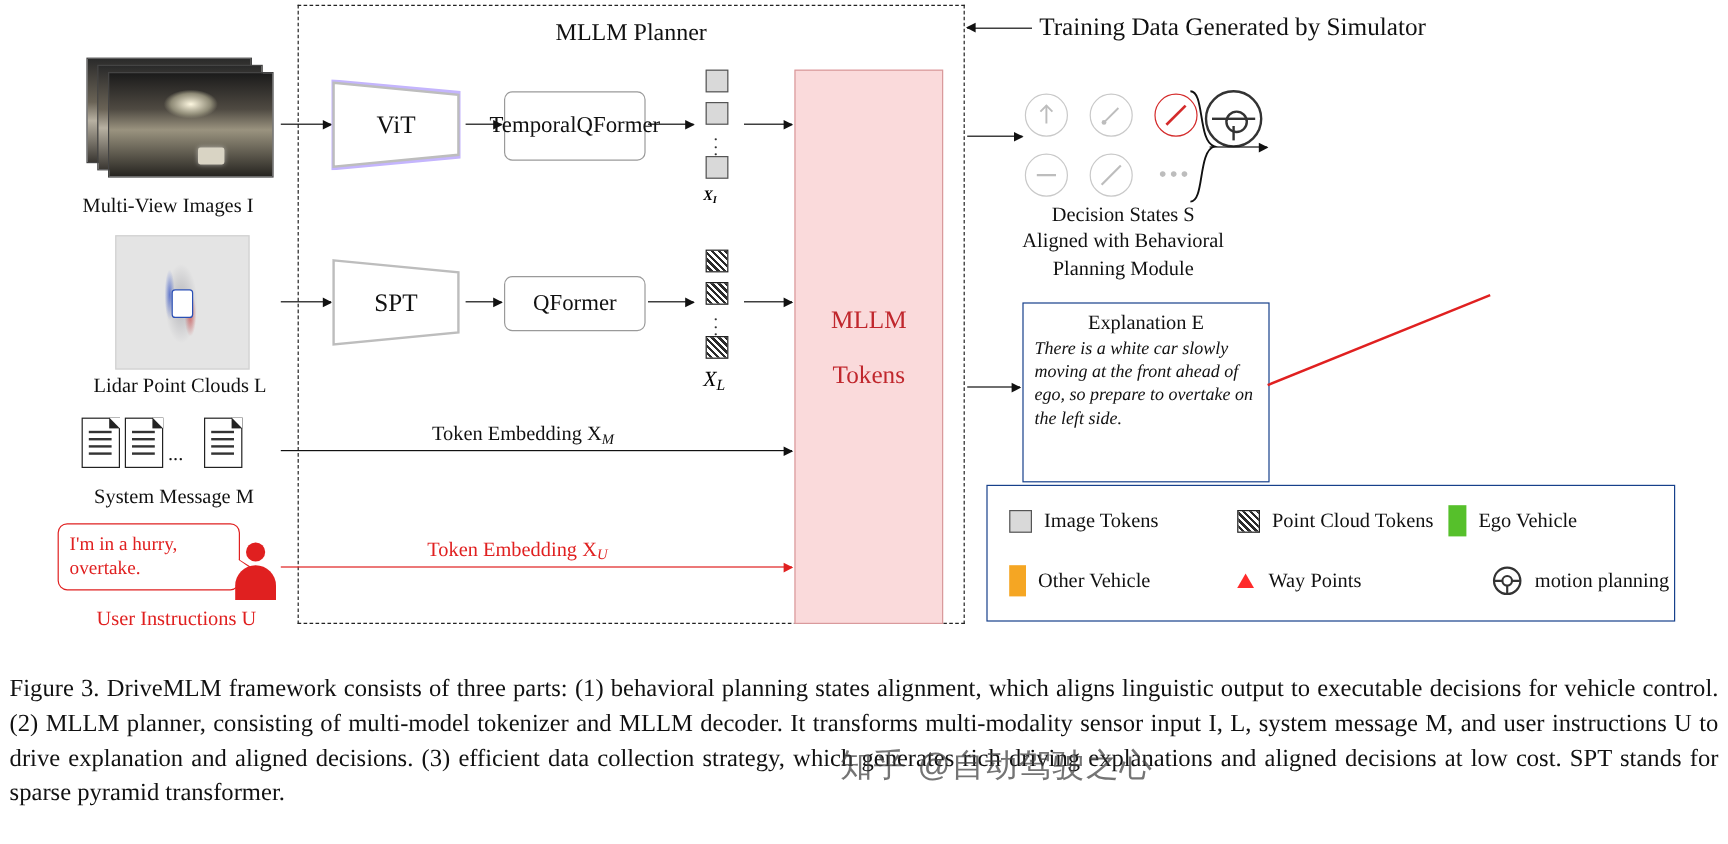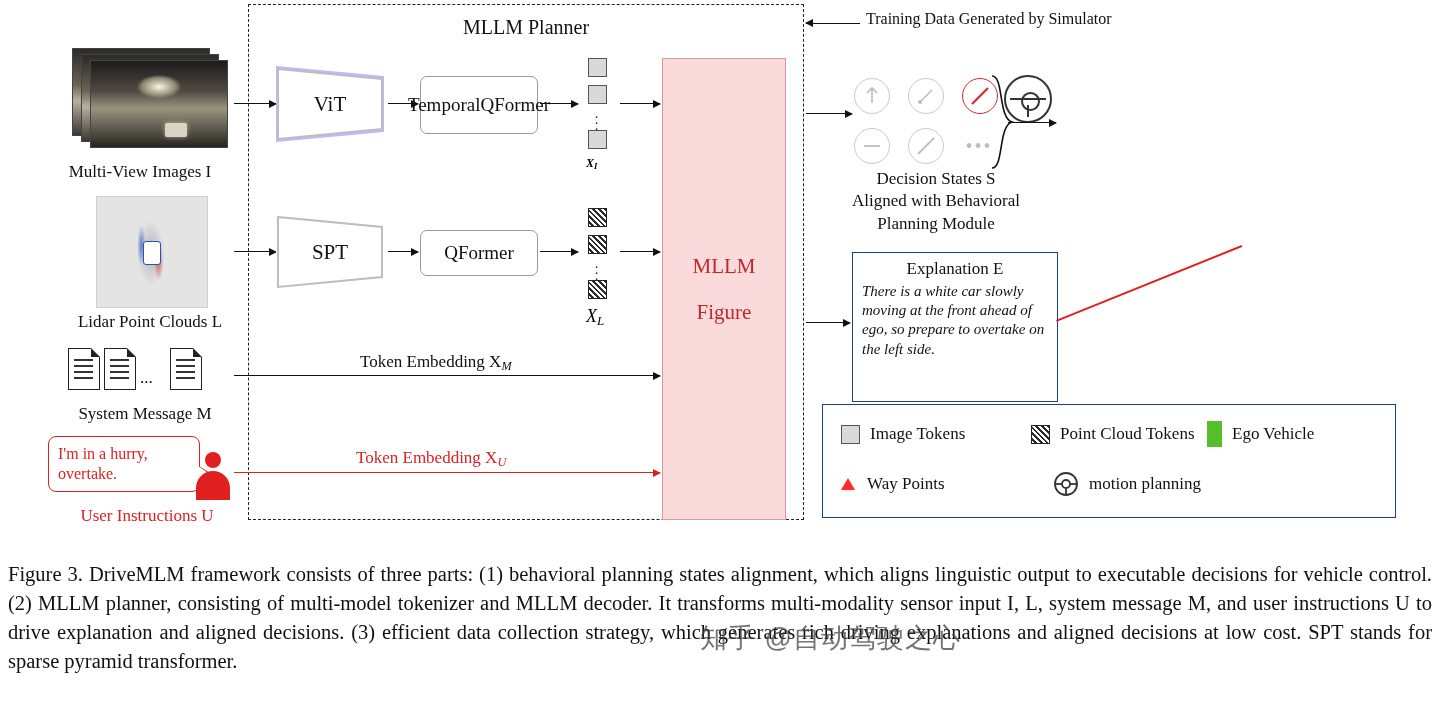--- a/index.html
+++ b/index.html
@@ -187,21 +187,21 @@
   .sub{font-size:.72em;vertical-align:-0.25em;}
 </style>
 </head>
 <body>
 
 <div id="figure">
 
   <div class="abs planner-box"></div>
   <div class="abs planner-title">MLLM Planner</div>
 
-  <div class="abs" style="left:866px;top:10px;font-size:16px;color:#111;">Training Data Generated by Simulator</div>
+  <div class="abs" style="left:866px;top:10px;font-size:21px;color:#111;">Training Data Generated by Simulator</div>
   <div class="abs arrow" style="left:806px;top:23px;width:54px;transform:rotate(180deg);"></div>
 
   <div class="abs imgstack">
     <div class="ph"></div>
     <div class="ph"></div>
     <div class="ph front">
         <div class="car"></div>
       </div>
   </div>
   <div class="abs lbl lbl-c" style="left:30px;top:162px;width:220px;">Multi-View Images I</div>
@@ -307,21 +307,21 @@
   </div>
   <div class="abs arrow" style="left:234px;top:375px;width:426px;"></div>
 
   <div class="abs lbl" style="left:356px;top:448px;font-size:17px;color:#e02020;">
     <span>Token Embedding X</span><span class="sub" style="font-style:italic;">U</span>
   </div>
   <div class="abs arrow red" style="left:234px;top:472px;width:426px;"></div>
 
   <div class="abs mllm">
     <span>MLLM</span>
-    <span>Figure</span>
+    <span>Tokens</span>
   </div>
 
   <div class="abs arrow" style="left:806px;top:113px;width:46px;"></div>
   <div class="abs arrow" style="left:806px;top:322px;width:44px;"></div>
 
   <div class="abs" style="left:854px;top:78px;">
     <div style="display:flex;gap:18px;">
       <div class="dstate">
         <svg width="34" height="34">
             <line x1="17" y1="24" x2="17" y2="9" stroke="#bdbdbd" stroke-width="1.6"></line>
@@ -388,20 +388,24 @@
       <div class="item" style="width:176px;">
         <span class="tok hatch"></span>
         <span>Point Cloud Tokens</span>
       </div>
       <div class="item">
         <span style="width:15px;height:26px;background:#56c02b;display:inline-block;"></span>
         <span>Ego Vehicle</span>
       </div>
     </div>
     <div class="row" style="padding:0 0 0 18px;">
+      <div class="item" style="width:190px;">
+        <span style="width:14px;height:26px;background:#f5a623;display:inline-block;"></span>
+        <span>Other Vehicle</span>
+      </div>
       <div class="item" style="width:212px;">
         <span style="position:relative;display:inline-block;width:16px;height:14px;">
           <span class="tri" style="left:0;top:1px;"></span>
         </span>
         <span>Way Points</span>
       </div>
       <div class="item">
         <span style="position:relative;display:inline-block;width:26px;height:26px;">
           <svg width="26" height="26">
               <circle cx="13" cy="13" r="11" fill="none" stroke="#333" stroke-width="1.8"></circle>

